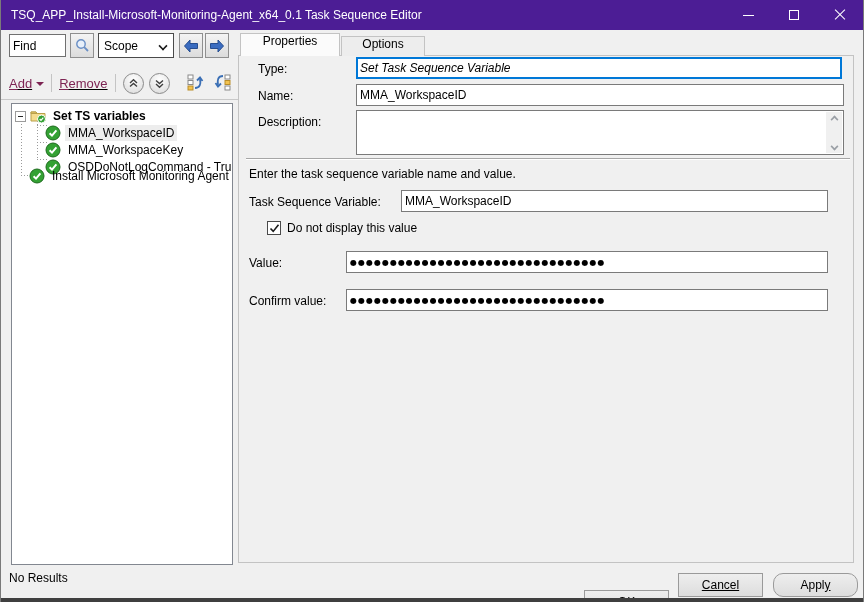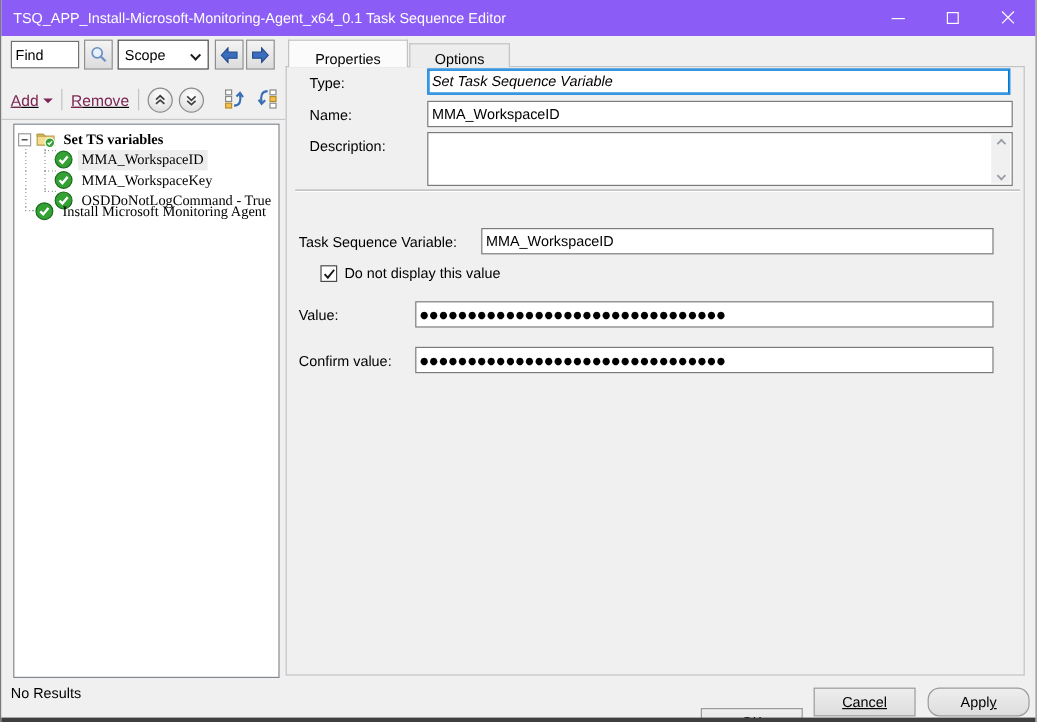--- a/index.html
+++ b/index.html
@@ -2,21 +2,21 @@
 <html><head>
 <meta charset="utf-8">
 <style>
   * { margin:0; padding:0; box-sizing:border-box; }
   html,body { width:864px; height:602px; }
   body { font-family:"Liberation Sans","DejaVu Sans",sans-serif; font-size:12px; color:#000; }
   .window { position:relative; width:864px; height:602px; background:#f0f0f0;
             border-left:1px solid #7a7a7a; border-right:1px solid #7a7a7a; overflow:hidden; }
 
   
-  .titlebar { position:absolute; left:0; top:0; width:100%; height:30px; background:#8b5cf6;
+  .titlebar { position:absolute; left:0; top:0; width:100%; height:30px; background:#4c1d95;
               display:flex; align-items:center; }
   .titlebar .title { color:#fff; padding-left:10px; font-size:12px; white-space:nowrap; }
   .win-controls { position:absolute; right:0; top:0; height:30px; display:flex; }
   .win-btn { width:46px; height:30px; display:flex; align-items:center; justify-content:center; }
   .glyph-min { width:11px; height:1px; background:#fff; }
   .glyph-max { width:10px; height:10px; border:1px solid #fff; }
   .glyph-close { position:relative; width:12px; height:12px; }
   .glyph-close:before,.glyph-close:after { content:""; position:absolute; left:-1px; top:5px; width:14px; height:1px; background:#fff; }
   .glyph-close:before { transform:rotate(45deg); }
   .glyph-close:after { transform:rotate(-45deg); }
@@ -43,33 +43,33 @@
   .tsep { width:1px; height:18px; background:#c4c4c4; margin:0 7px; }
   .circle-btn { width:21px; height:21px; border-radius:50%; border:1px solid #8a8a8a;
                 background:radial-gradient(circle at 50% 30%, #ffffff, #d9d9d9); margin-right:5px;
                 display:flex; align-items:center; justify-content:center; }
   .toolhr { position:absolute; left:0px; top:99px; width:237px; height:1px; background:#c8c8c8; }
 
   
   .tree-panel { position:absolute; left:10px; top:103px; width:222px; height:462px; background:#fff;
                 border:1px solid #828790; overflow:hidden; }
   .tree-row { position:absolute; height:18px; display:flex; align-items:center; white-space:nowrap; }
-  .tree-row .lbl { padding:1px 3px;font-family:Liberation Serif, serif; }
+  .tree-row .lbl { padding:1px 3px; }
   .sel { background:#ededed; }
   .expander { position:relative; width:11px; height:11px; background:#fff; border:1px solid #9b9b9b; margin-right:4px; }
   .expander:before { content:""; position:absolute; left:2px; top:4px; width:5px; height:1px; background:#262626; }
   .icon16 { width:16px; height:16px; margin-right:4px; flex:none; }
   .dot-v { position:absolute; width:1px; background-image:repeating-linear-gradient(to bottom,#9a9a9a 0 1px,transparent 1px 3px); }
   .dot-h { position:absolute; height:1px; background-image:repeating-linear-gradient(to right,#9a9a9a 0 1px,transparent 1px 3px); }
   .no-results { position:absolute; left:8px; top:571px; }
 
   
   .tabpage { position:absolute; left:237px; top:55px; width:616px; height:508px;
              border:1px solid #c3c3c3; background:#f0f0f0; }
-  .tab { position:absolute; display:flex; align-items:flex-end; justify-content:center; }
+  .tab { position:absolute; display:flex; align-items:flex-start; justify-content:center; }
   .tab-properties { left:239px; top:33px; width:100px; height:23px; background:#fbfbfb;
                     border:1px solid #c3c3c3; border-bottom:none; z-index:2; }
   .tab-options { left:340px; top:36px; width:84px; height:20px; background:#ededed;
                  border:1px solid #c3c3c3; border-bottom:none; }
 
   .flabel { position:absolute; white-space:nowrap; }
   .tinput { position:absolute; height:22px; border:1px solid #7a7a7a; background:#fff;
             font-family:inherit; font-size:12px; padding:0 3px; }
   .focused { border:1px solid #0078d7; outline:1px solid #0078d7; outline-offset:-2px; }
   .desc-box { position:absolute; left:355px; top:110px; width:488px; height:45px; background:#fff;
@@ -242,20 +242,21 @@
   <div class="desc-box">
     <span></span>
     <div class="desc-scroll">
       <span class="scroll-arrow arr-up"></span>
       <span class="scroll-arrow arr-dn"></span>
     </div>
   </div>
 
   <div class="etched"></div>
 
+  <span class="flabel" style="left:248px; top:167px;">Enter the task sequence variable name and value.</span>
 
   <span class="flabel" style="left:248px; top:195px;">Task Sequence Variable:</span>
   <input class="tinput" style="left: 400px; top: 190px; width: 427px;" value="MMA_WorkspaceID">
 
   <div class="cbx">
     <svg width="11" height="11" viewBox="0 0 11 11">
       <path d="M1.5 5.5 L4.2 8.4 L9.5 1.8" fill="none" stroke="#1a1a1a" stroke-width="1.6"></path>
     </svg>
   </div>
   <span class="flabel" style="left:286px; top:221px;">Do not display this value</span>

